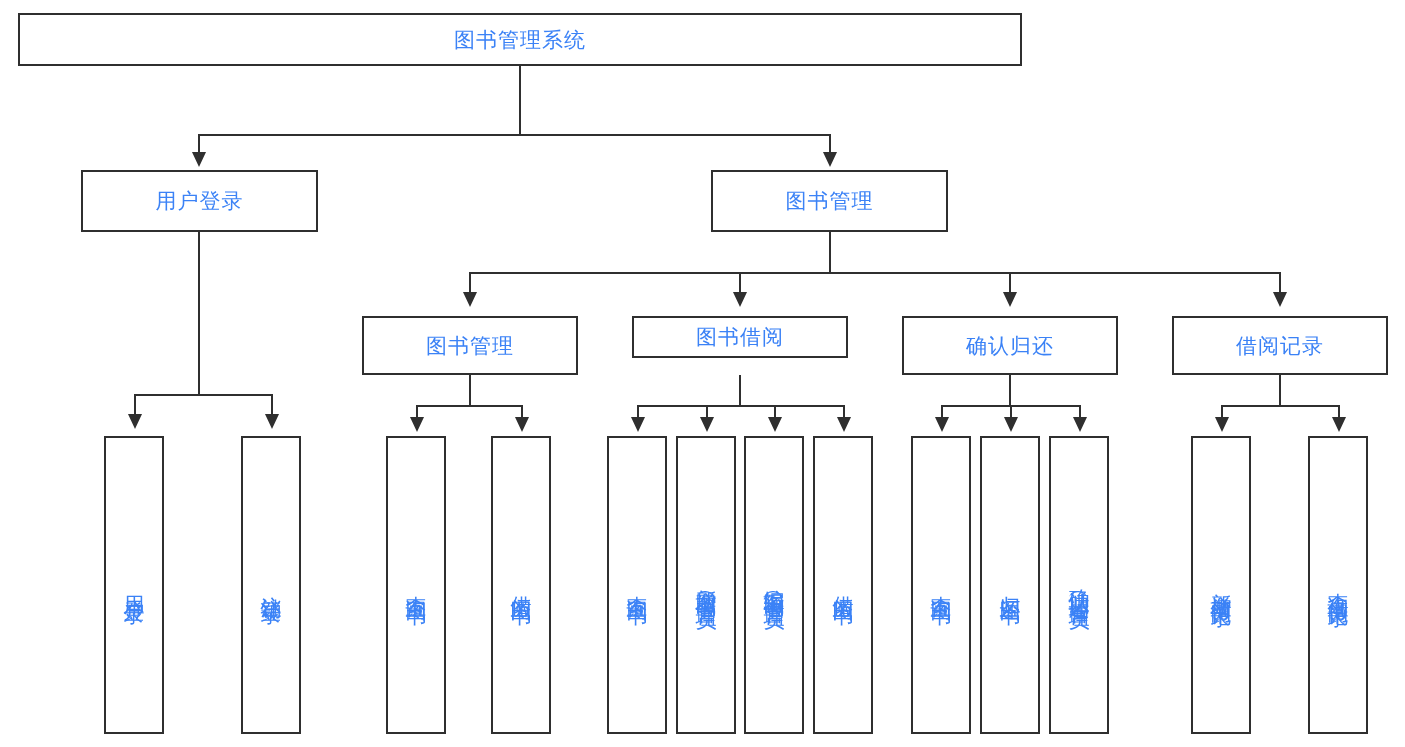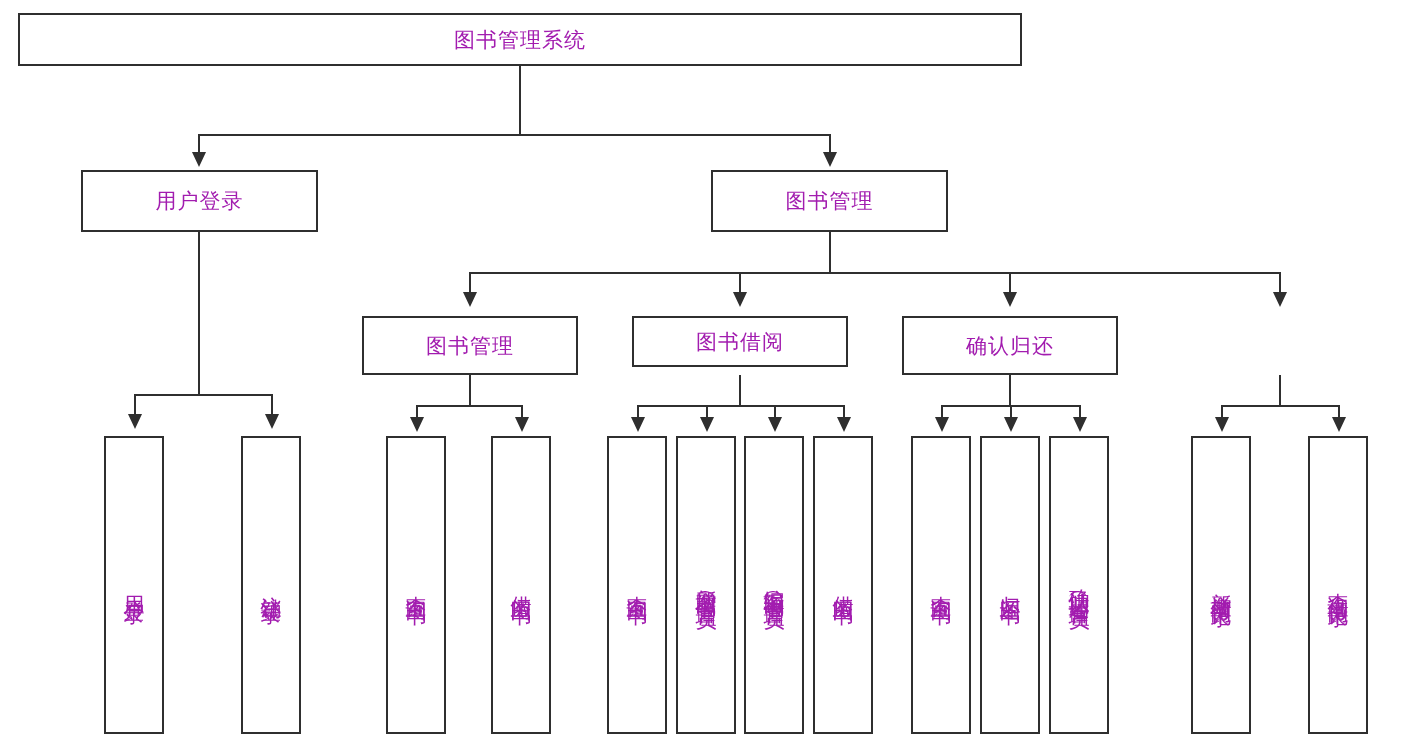--- a/index.html
+++ b/index.html
@@ -18,21 +18,21 @@
     overflow: hidden;
   }
   .node {
     position: absolute;
     box-sizing: border-box;
     border: 2px solid #2f2f2f;
     background: #ffffff;
     display: flex;
     align-items: center;
     justify-content: center;
-    color: #a21caf;
+    color: #3b82f6;
   }
   .node.horiz {
     font-size: 21px;
     letter-spacing: 1px;
     line-height: 1.2;
   }
   .node.vert {
     writing-mode: vertical-rl;
     text-orientation: upright;
     font-size: 21px;
@@ -113,25 +113,28 @@
   <div class="edge v" style="left:739px; top:272px; height:22px;"></div>
   <div class="arrow" style="left:733px; top:292px;"></div>
   <div class="edge v" style="left:1009px; top:272px; height:22px;"></div>
   <div class="arrow" style="left:1003px; top:292px;"></div>
   <div class="edge v" style="left:1279px; top:272px; height:22px;"></div>
   <div class="arrow" style="left:1273px; top:292px;"></div>
 
   <div class="node horiz" style="left:362px; top:316px; width:216px; height:59px;">
     <span>图书管理</span>
   </div>
-  <div class="node horiz" style="left:632px; top:316px; width:216px; height:51px;">
+  <div class="node horiz" style="left:632px; top:316px; width:216px; height:42px;">
     <span>图书借阅</span>
   </div>
   <div class="node horiz" style="left:902px; top:316px; width:216px; height:59px;">
     <span>确认归还</span>
+  </div>
+  <div class="node horiz" style="left:1172px; top:316px; width:216px; height:59px;">
+    <span>借阅记录</span>
   </div>
 
   <div class="edge v" style="left:469px; top:375px; height:32px;"></div>
   <div class="edge h" style="left:416px; top:405px; width:107px;"></div>
   <div class="edge v" style="left:416px; top:405px; height:14px;"></div>
   <div class="arrow" style="left:410px; top:417px;"></div>
   <div class="edge v" style="left:521px; top:405px; height:14px;"></div>
   <div class="arrow" style="left:515px; top:417px;"></div>
 
   <div class="edge v" style="left:739px; top:375px; height:32px;"></div>

